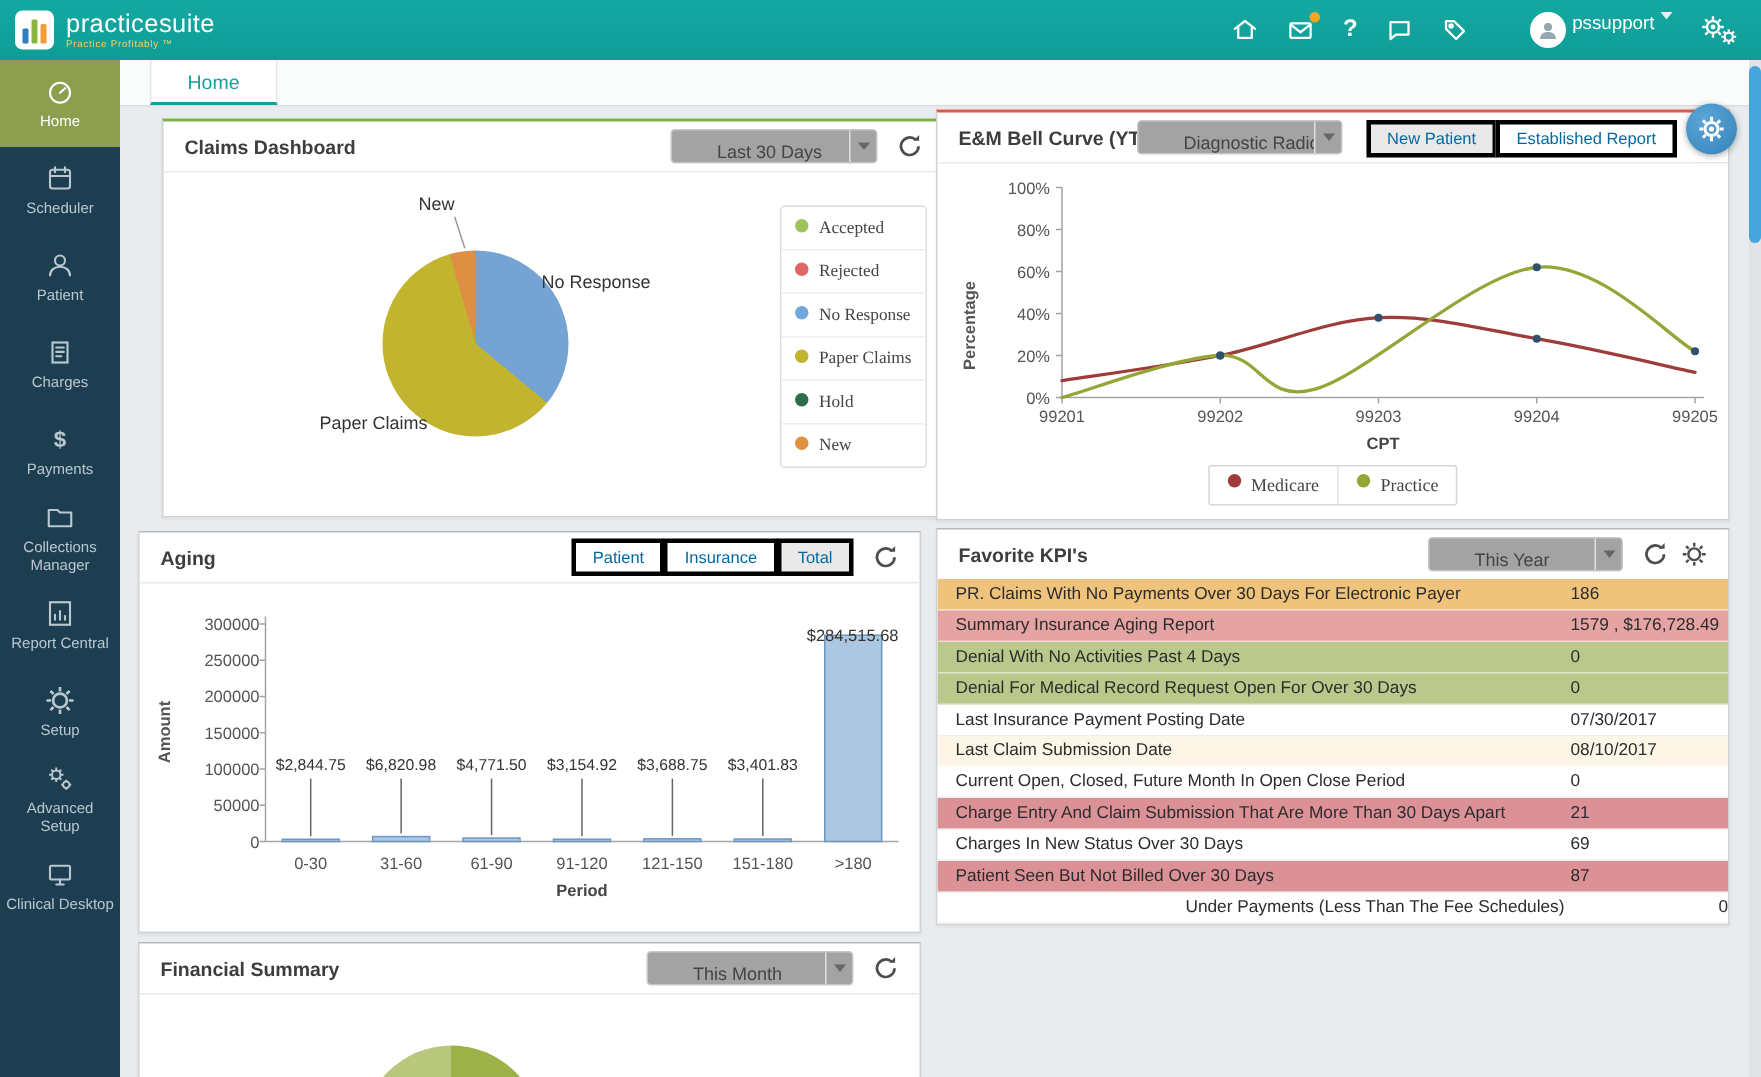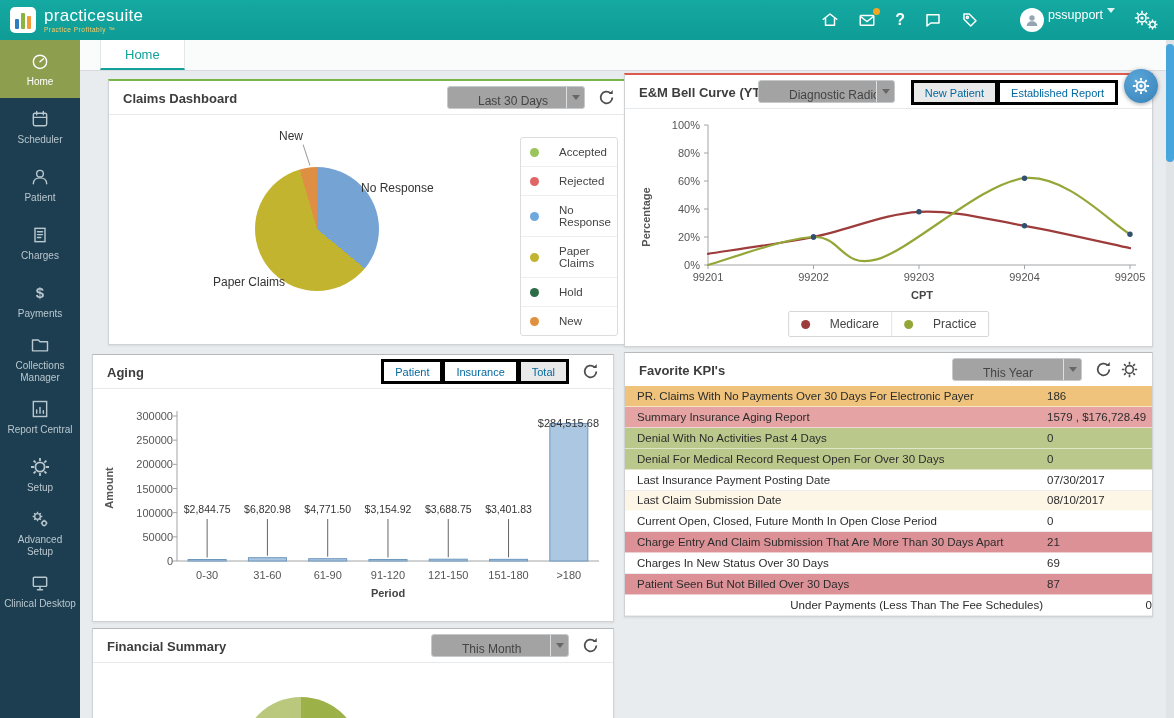--- a/index.html
+++ b/index.html
@@ -80,22 +80,22 @@
 
   
   .pie-wrap{position:absolute;left:146px;top:86px;width:124px;height:124px;border-radius:50%;cursor:pointer;}
   .callout{position:absolute;font-size:12px;color:#333;white-space:nowrap;}
   .callout-new{left:170px;top:48px;}
   .callout-noresp{left:252px;top:100px;}
   .callout-paper{left:104px;top:194px;}
   .leader{position:absolute;left:197px;top:63px;width:1px;height:22px;background:#999;transform:rotate(-18deg);}
   .claims-legend{position:absolute;left:411px;top:56px;width:98px;background:#fff;border:1px solid #ddd;
                  border-radius:3px;box-sizing:border-box;}
-  .legend-item{display:flex;align-items:center;gap:20px;padding:8px 9px;border-bottom:1px solid #eee;
-               font-size:11.5px;color:#444;cursor:pointer;}
+  .legend-item{display:flex;gap:7px;padding:8px 9px;border-bottom:1px solid #eee;
+               font-size:11.5px;color:#444;cursor:pointer;font-family:Liberation Serif, serif;}
   .legend-item:last-child{border-bottom:none;}
   .dot{width:9px;height:9px;border-radius:50%;flex:none;}
 
   
   #em-svg{position:absolute;left:14px;top:42px;}
   .em-legend{position:absolute;left:50%;transform:translateX(-50%);bottom:9px;display:flex;border:1px solid #d4d6d8;
              background:#fff;border-radius:2px;}
   .em-legend .legend-item{padding:5px 12px;border-bottom:none;font-size:12px;}
   .em-legend .legend-item+.legend-item{border-left:1px solid #e2e4e6;}
 

